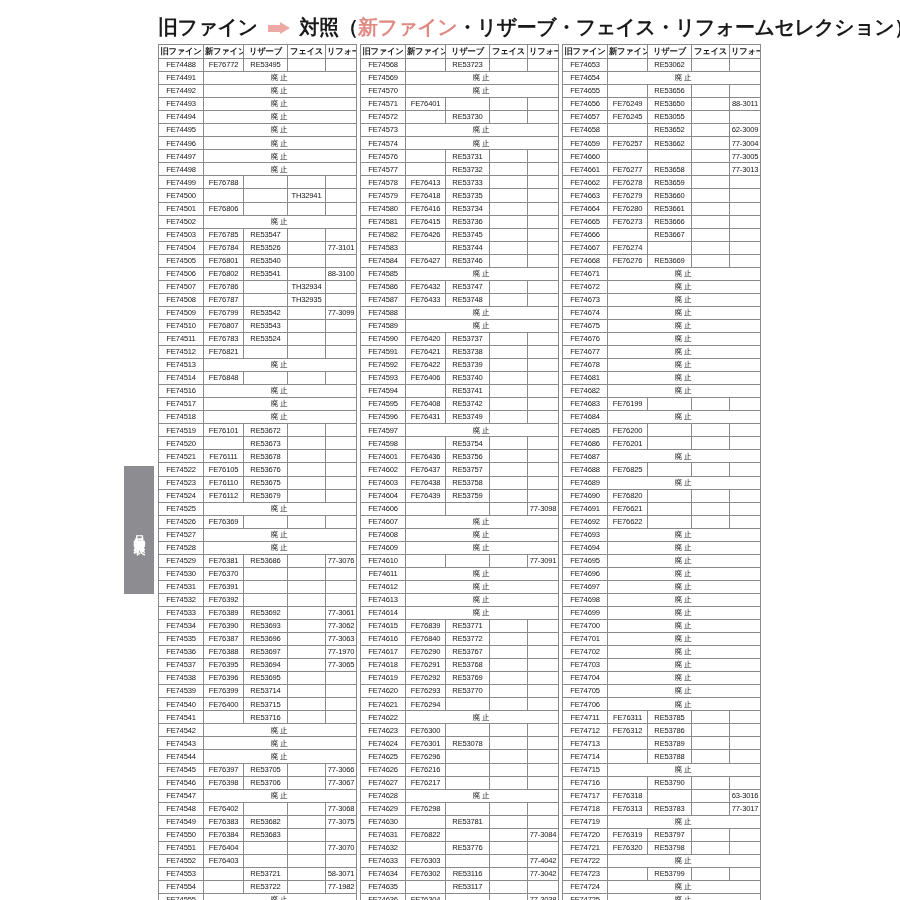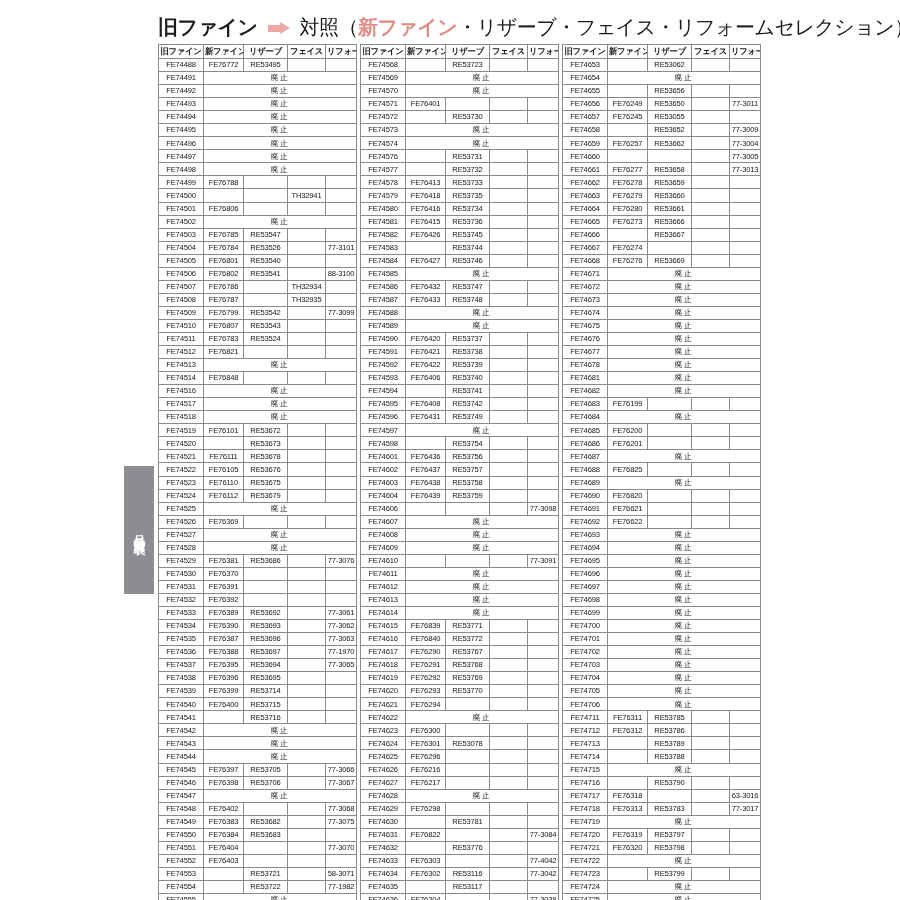--- a/index.html
+++ b/index.html
@@ -54,21 +54,21 @@
     position:absolute;left:0;top:3px;
     width:13px;height:7px;background:#efa9a4;
   }
   .arrow-icon .head{
     position:absolute;left:12px;top:0;
     width:0;height:0;
     border-top:6px solid transparent;
     border-bottom:6px solid transparent;
     border-left:10px solid #efa9a4;
   }
-  .title-paren{font-size:20px;font-weight:normal;color:#1a1a1a;letter-spacing:-0.5px;}
+  .title-paren{font-size:20px;font-weight:bold;color:#1a1a1a;letter-spacing:-0.5px;}
   .title-pink{font-size:20px;font-weight:bold;color:#e08a84;letter-spacing:-0.5px;}
 
   
   .cols{
     position:absolute;
     left:158px; top:44px;
     display:flex;
     gap:3px;
   }
   table.grid{
@@ -1000,35 +1000,35 @@
             <td class="newf empty"></td>
             <td class="res">RE53656</td>
             <td class="fac empty"></td>
             <td class="ref empty"></td>
           </tr>
           <tr>
             <td class="old">FE74656</td>
             <td class="newf">FE76249</td>
             <td class="res">RE53650</td>
             <td class="fac empty"></td>
-            <td class="ref">77-3011</td>
+            <td class="ref">88-3011</td>
           </tr>
           <tr>
             <td class="old">FE74657</td>
             <td class="newf">FE76245</td>
             <td class="res">RE53055</td>
             <td class="fac empty"></td>
             <td class="ref empty"></td>
           </tr>
           <tr>
             <td class="old">FE74658</td>
             <td class="newf empty"></td>
             <td class="res">RE53652</td>
             <td class="fac empty"></td>
-            <td class="ref">77-3009</td>
+            <td class="ref">62-3009</td>
           </tr>
           <tr>
             <td class="old">FE74659</td>
             <td class="newf">FE76257</td>
             <td class="res">RE53662</td>
             <td class="fac empty"></td>
             <td class="ref">77-3004</td>
           </tr>
           <tr>
             <td class="old">FE74660</td>

